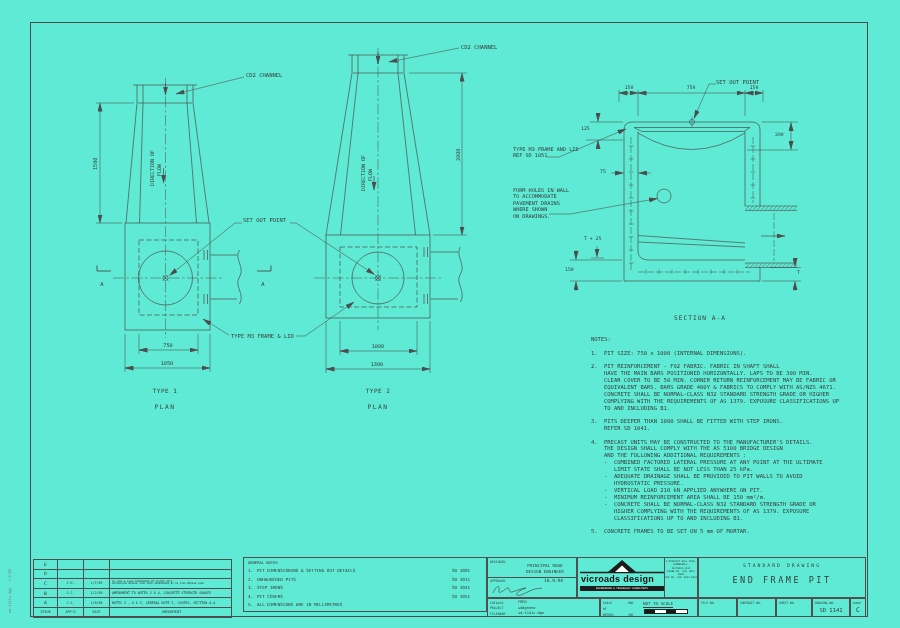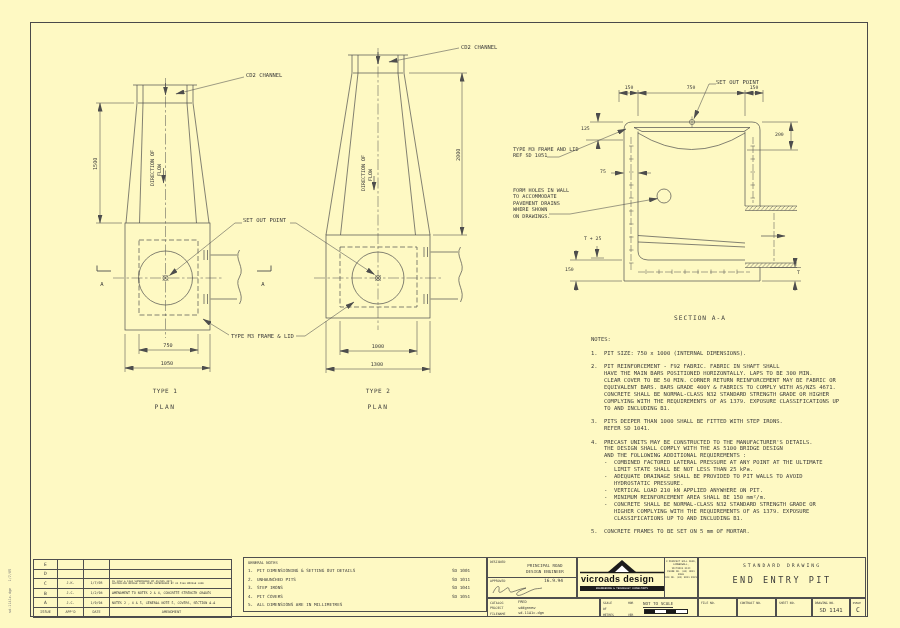--- a/index.html
+++ b/index.html
@@ -1,18 +1,18 @@
 <!DOCTYPE html>
 <html><head>
 <meta charset="utf-8">
 <style>
   html,body{margin:0;padding:0}
   body{width:900px;height:628px;background:#ffffff;position:relative;
        font-family:"DejaVu Sans Mono",monospace;color:#3b3b3b;overflow:hidden}
-  .sheet{position:absolute;inset:0;background:#fef9c3}
+  .sheet{position:absolute;inset:0;background:#5eead4}
   svg.lw{position:absolute;left:0;top:0}
   .t{position:absolute;white-space:pre;font-size:5.5px;line-height:1.2;color:#3b3b3b}
   .tc{text-align:center}
   .vt{transform-origin:0 0;transform:rotate(-90deg)}
   .ml{white-space:pre-line;font-size:5.2px;line-height:6.4px}
   .dim{font-size:5.2px}
   .sdim{font-size:4.8px}
   .big{font-size:6px;letter-spacing:.5px}
   .plan{font-size:6.2px;letter-spacing:1.5px}
   .border{position:absolute;left:30px;top:22px;width:838px;height:595px;border:1px solid #4a4a4a;box-sizing:border-box}
@@ -359,21 +359,21 @@
   <div style="position:absolute;left:86px;top:0;bottom:0;border-left:1px solid #4f4f4f"></div>
   <div class="addr" style="left:87px;top:2px;width:32px">3 PROSPECT HILL ROAD,
 CAMBERWELL,
 VICTORIA 3124
 PHONE NO. (03) 9811 8300
 FAX NO. (03) 9811 8329</div>
 </div>
 
 <div class="tb-box" style="left:698px;top:557px;width:168px;height:41px">
   <div style="position:absolute;left:0;right:0;top:5px;text-align:center;font-size:4.8px;letter-spacing:2px">STANDARD DRAWING</div>
-  <div style="position:absolute;left:0;right:0;top:17px;text-align:center;font-size:8.5px;letter-spacing:2.5px">END ENTRY PIT</div>
+  <div style="position:absolute;left:0;right:0;top:17px;text-align:center;font-size:8.5px;letter-spacing:2.5px">END FRAME PIT</div>
 </div>
 
 <div class="tb-box" style="left:487px;top:598px;width:113px;height:19px">
   <div class="lbl" style="left:2px;top:1.5px">CATALOG</div>
   <div style="position:absolute;left:30px;top:1px;font-size:3.6px">FRED</div>
   <div class="lbl" style="left:2px;top:7px">PROJECT</div>
   <div style="position:absolute;left:30px;top:6.5px;font-size:3.6px">sddgnnew</div>
   <div class="lbl" style="left:2px;top:12.5px">FILENAME</div>
   <div style="position:absolute;left:30px;top:12px;font-size:3.6px">sd-1141c.dgn</div>
 </div>

